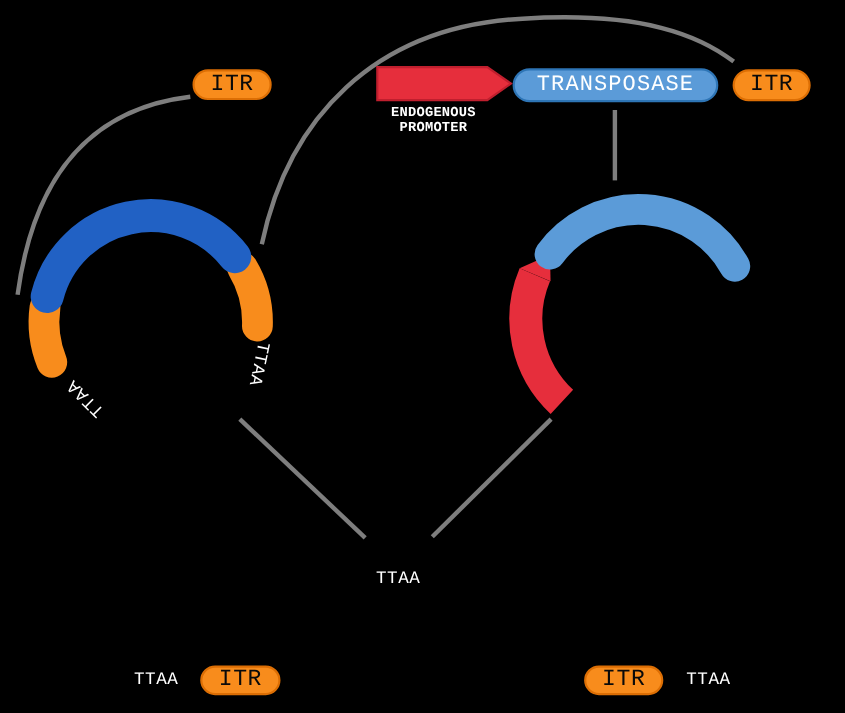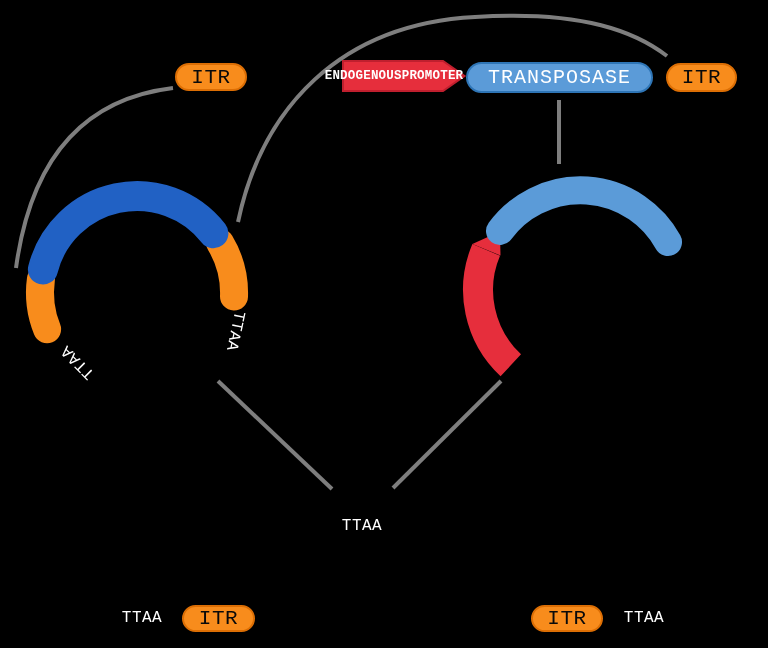--- a/index.html
+++ b/index.html
@@ -30,21 +30,21 @@
     background:var(--blue-light); border:2px solid var(--blue-light-border); border-radius:16px;
     color:var(--label-light); font-size:20px; letter-spacing:1px;
   }
   .pill-cargo{
     background:var(--blue-dark); border-radius:14px;
     color:var(--label-light); font-size:17px; letter-spacing:2px;
   }
   .ttaa{color:var(--label-light); font-size:16px; letter-spacing:0.5px;}
   .promoter-text{
     color:var(--label-light); font-size:12.5px; font-weight:bold; line-height:14px;
-    text-align:center; flex-direction:row; letter-spacing:0.2px;
+    text-align:center; flex-direction:column; letter-spacing:0.2px;margin-top:33px;
   }
 </style>
 </head>
 <body>
 
 <div id="canvas">
 
   <svg id="diagram-svg" width="768" height="648" viewBox="0 0 768 648">
 
     <path class="connector" d="M 173 88 C 90 98 32 150 16 268"></path>

